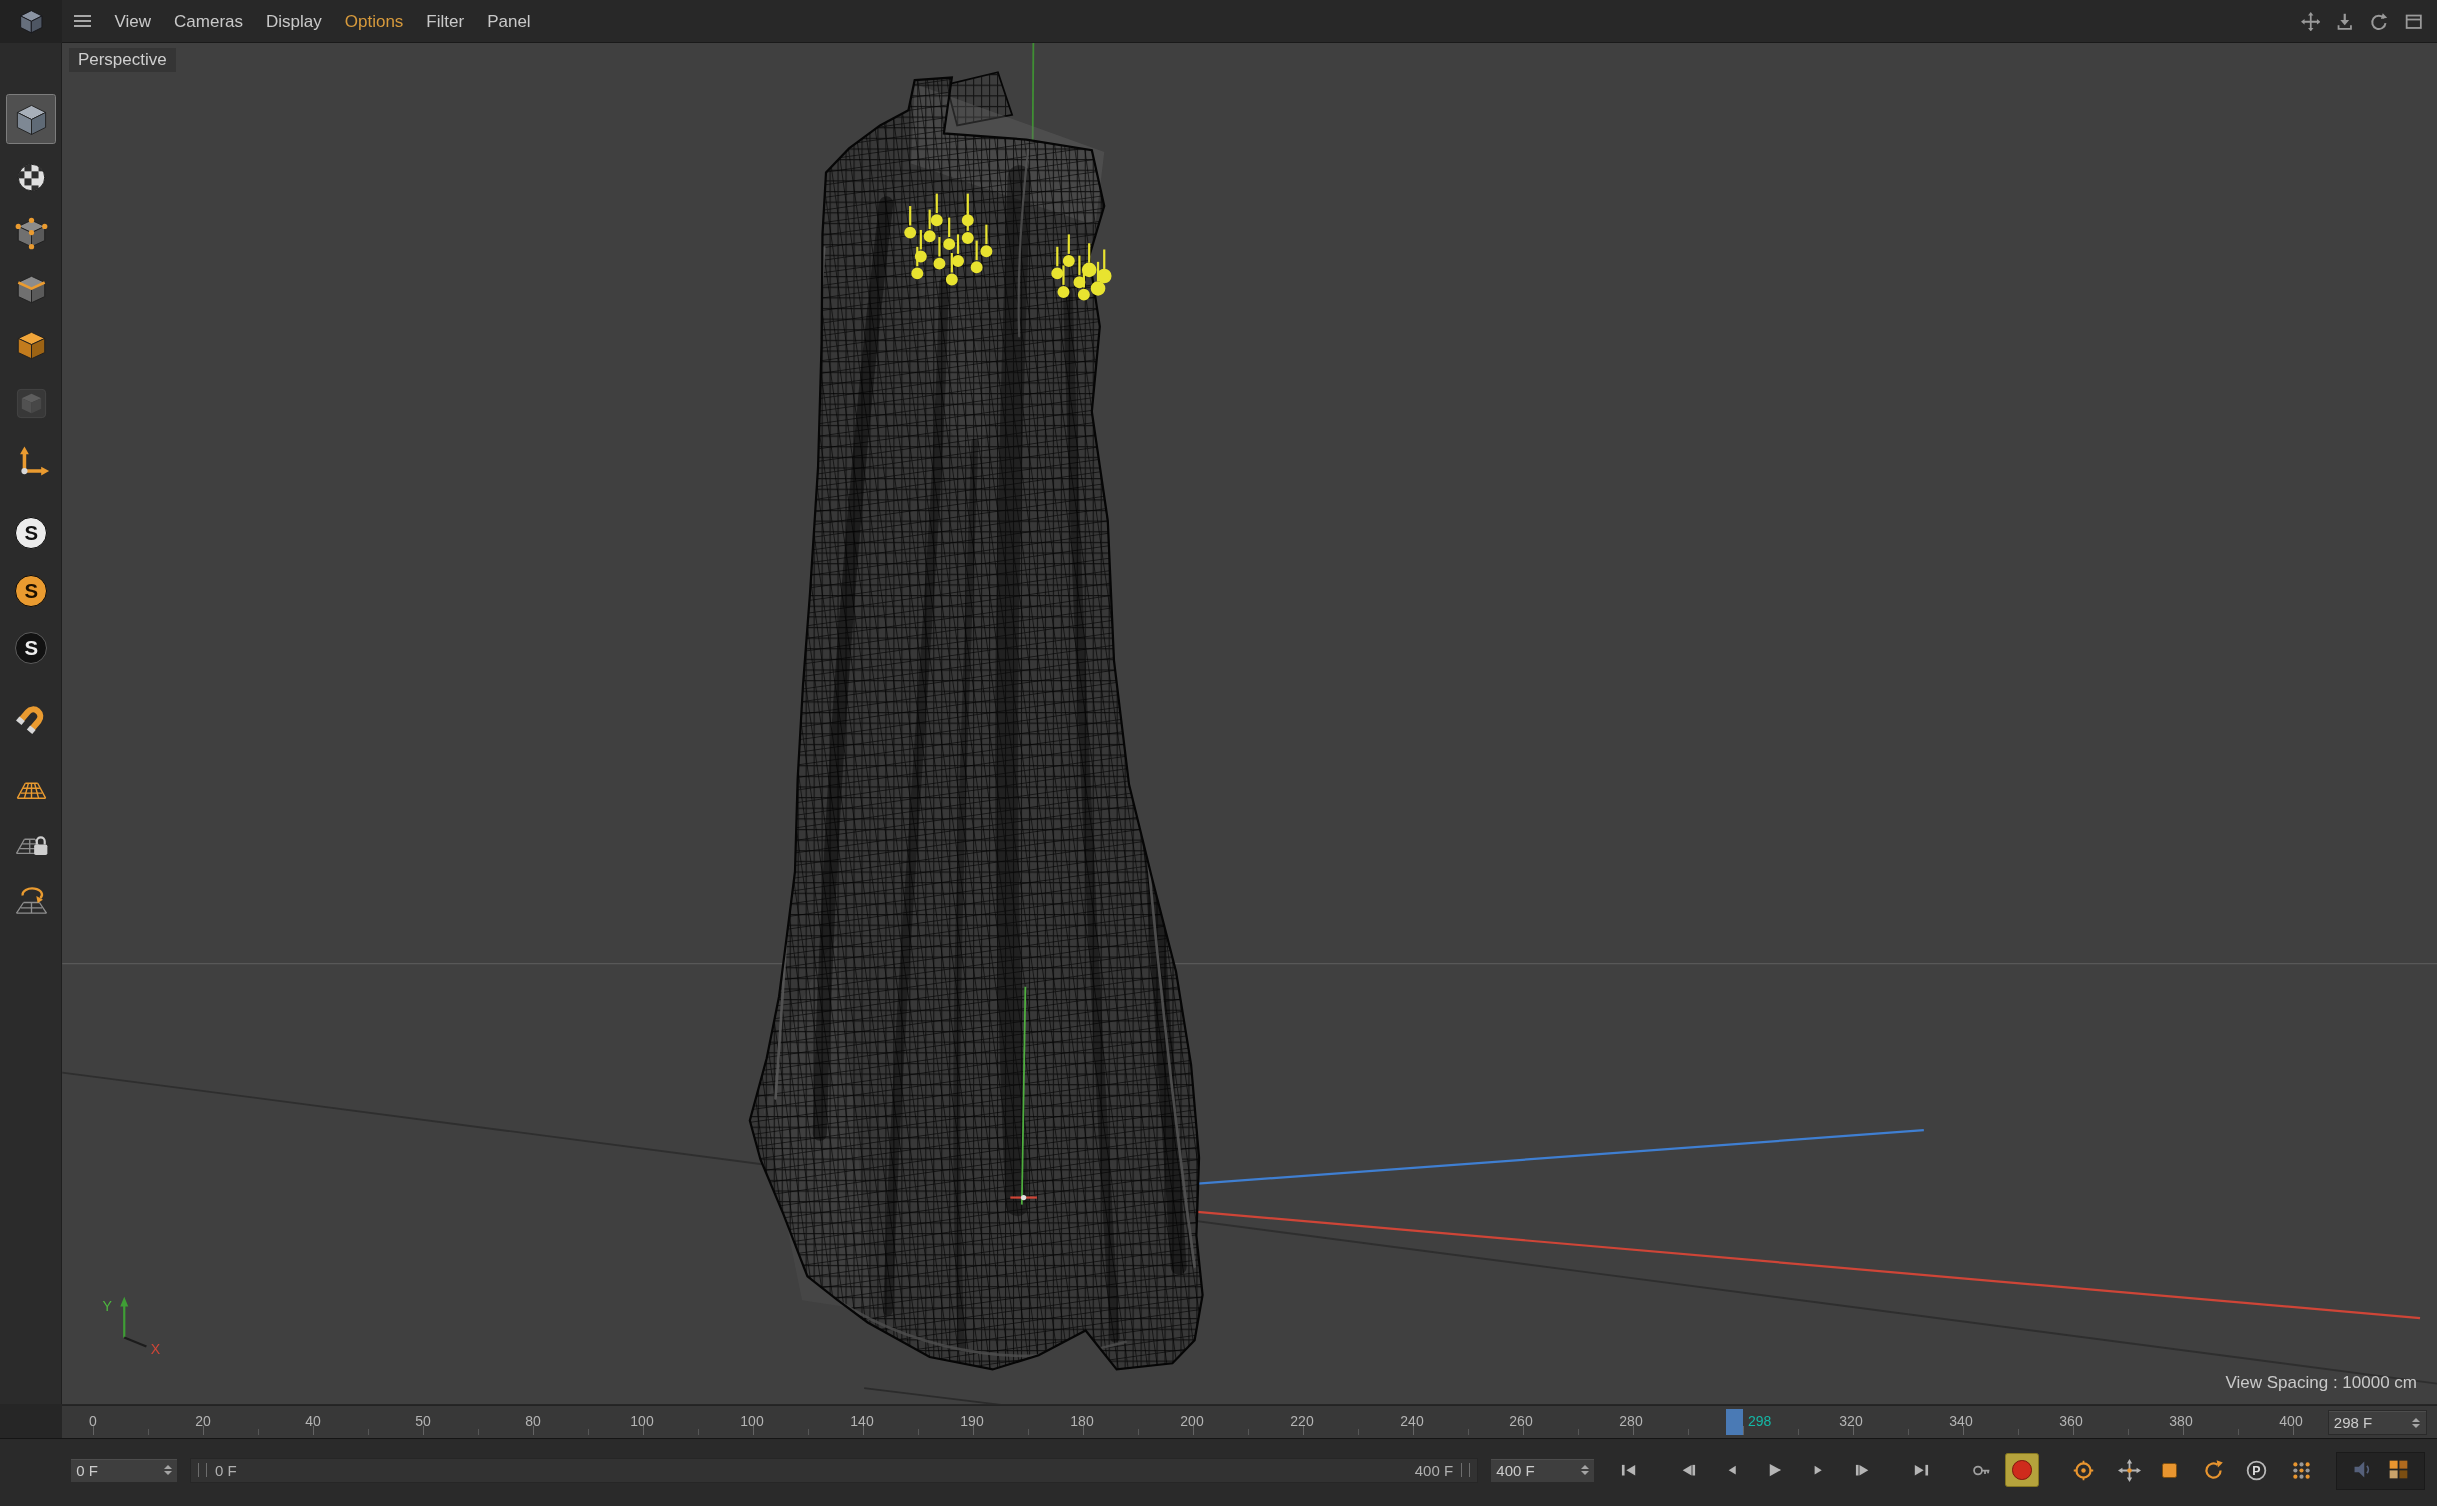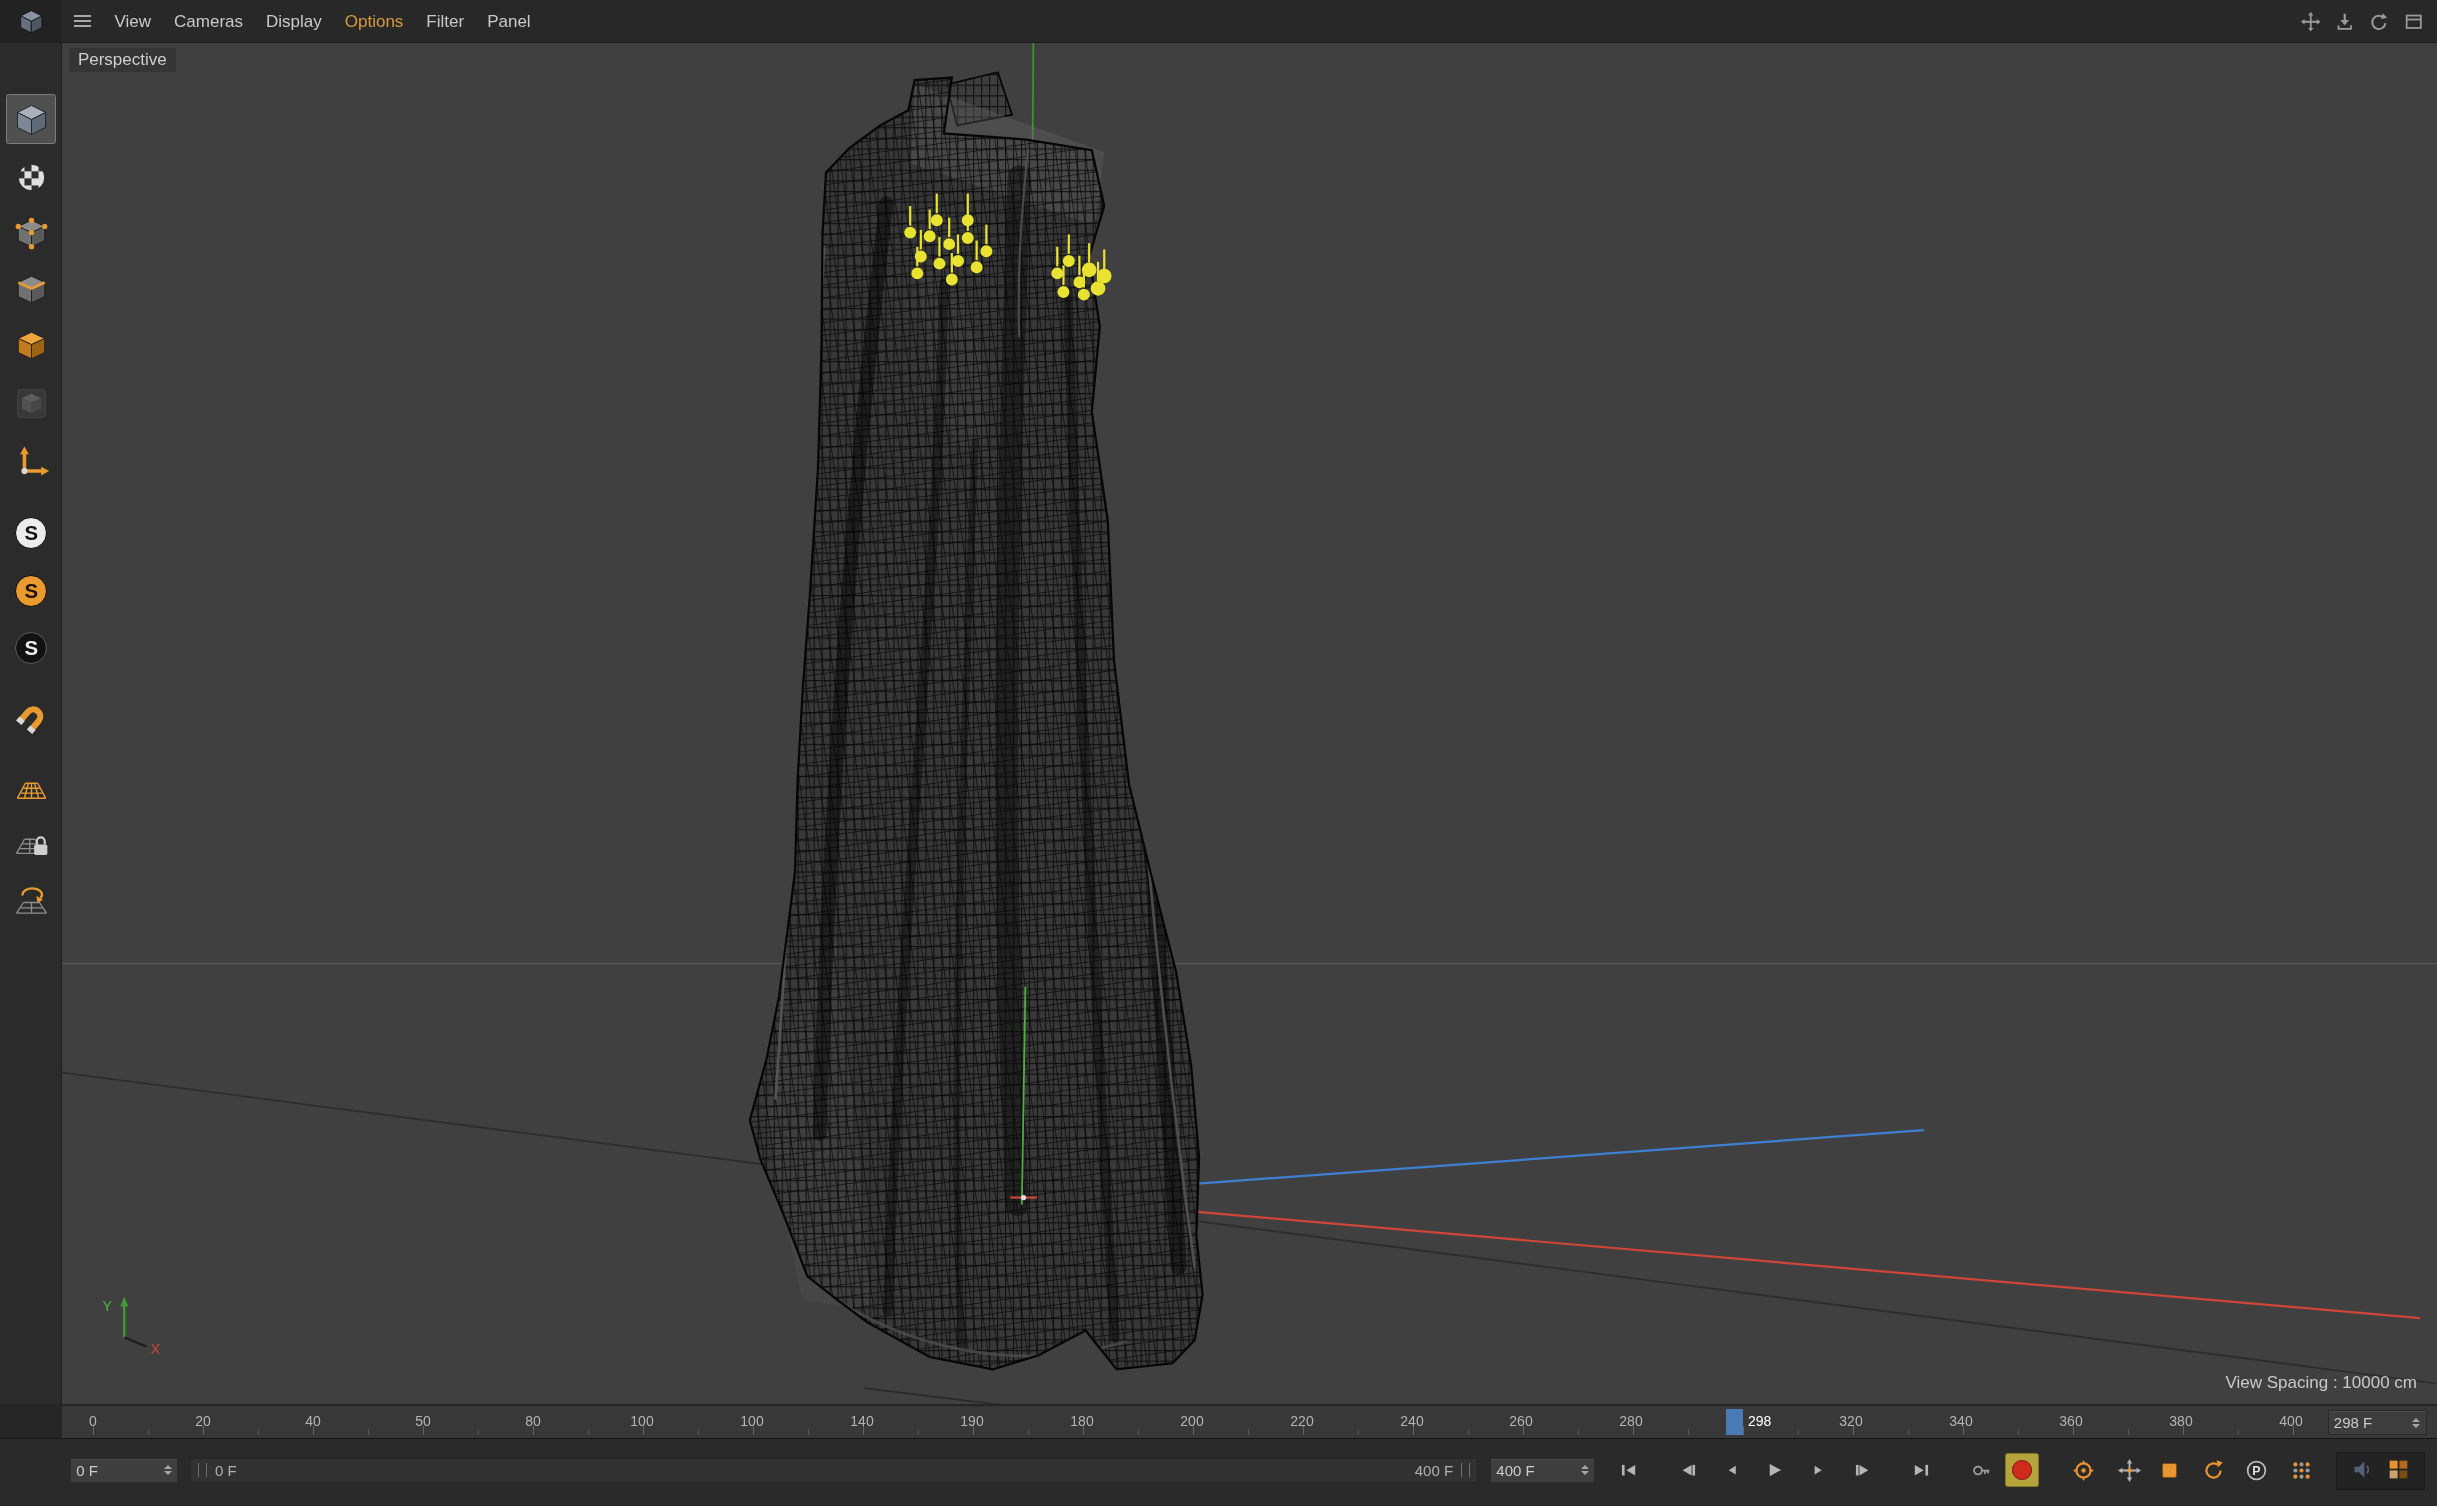--- a/index.html
+++ b/index.html
@@ -31,21 +31,21 @@
   .grid-spacing { position:absolute; right:21px; bottom:11.5px; font-size:17px; color:#c9c9c9; }
   
   .ruler { position:absolute; left:62px; top:1405px; width:2376px; height:34px;
     background:#383838; border-top:0.9px solid #232323; border-bottom:1.8px solid #1b1b1b; font-size:14px; color:#b5b5b5; }
   .tick { position:absolute; top:7px; transform:translateX(-50%); }
   .ticks-minor { position:absolute; left:31px; right:133px; bottom:2.7px; height:6.2px;
     background-image:repeating-linear-gradient(90deg,#575757 0 0.9px,transparent 0.9px 27.5px); }
   .ticks-major { position:absolute; left:31px; right:133px; bottom:2.7px; height:9.7px;
     background-image:repeating-linear-gradient(90deg,#646464 0 0.9px,transparent 0.9px 110px); }
   .cur-marker { position:absolute; left:1664px; top:2.7px; width:17px; height:26.6px; background:#4a7ab5; }
-  .cur-label { position:absolute; left:1686px; top:7px; color:#ffffff; }
+  .cur-label { position:absolute; left:1686px; top:7px; color:#14b8a6; }
   .frame-field { position:absolute; right:11.5px; top:4.4px; width:99px; height:25px;gap:8px; }
   
   .field { display:flex; align-items:center; justify-content:space-between; padding:0 5.3px;
     background:#3e3e3e; border:0.9px solid #2a2a2a; box-shadow:inset 0 0.9px 0 #4d4d4d; color:#cccccc; font-size:15px; }
   .stepper { display:flex; flex-direction:column; gap:2.7px; padding-left:5.3px; }
   .stepper i { display:block; width:0; height:0; border-left:4.4px solid transparent; border-right:4.4px solid transparent; }
   .stepper .up { border-bottom:4.4px solid #a5a5a5; }
   .stepper .dn { border-top:4.4px solid #a5a5a5; }
   
   .bottombar { position:absolute; left:0; top:1438px; width:2438px; height:68px; background:#2a2a2a; border-top:0.9px solid #151515; font-size:15px; }

